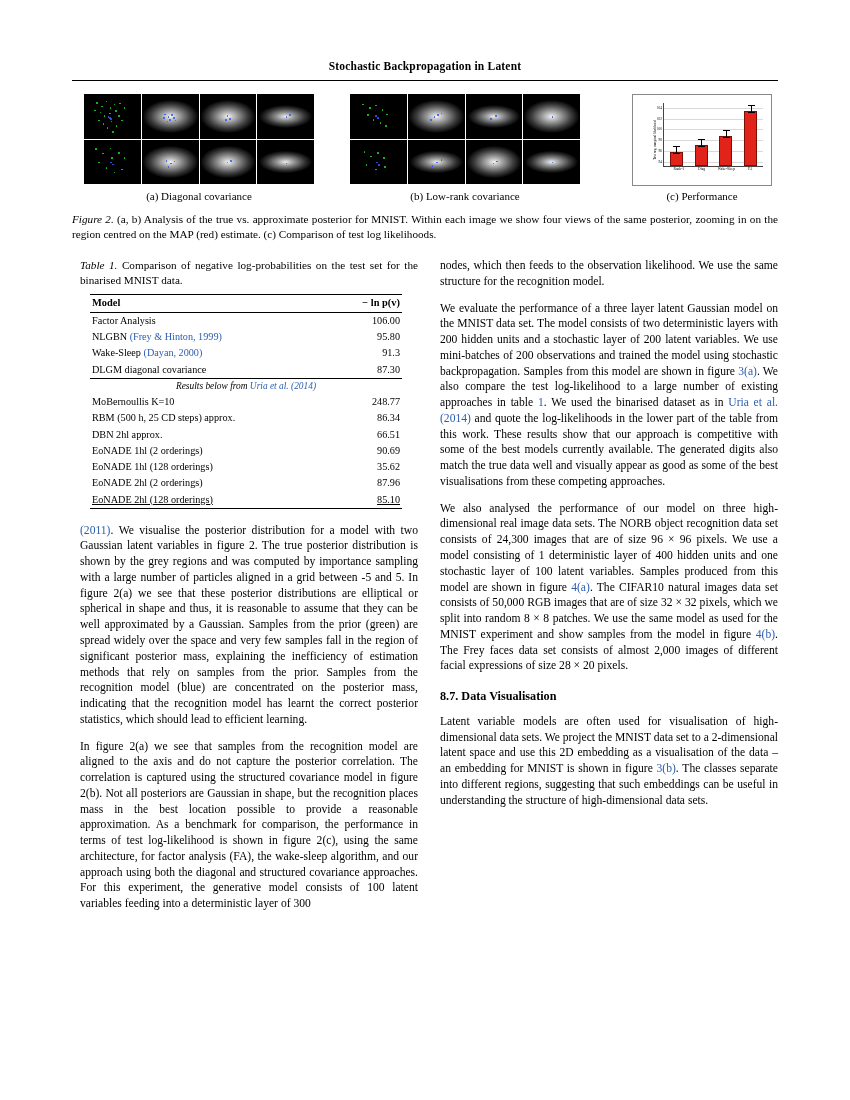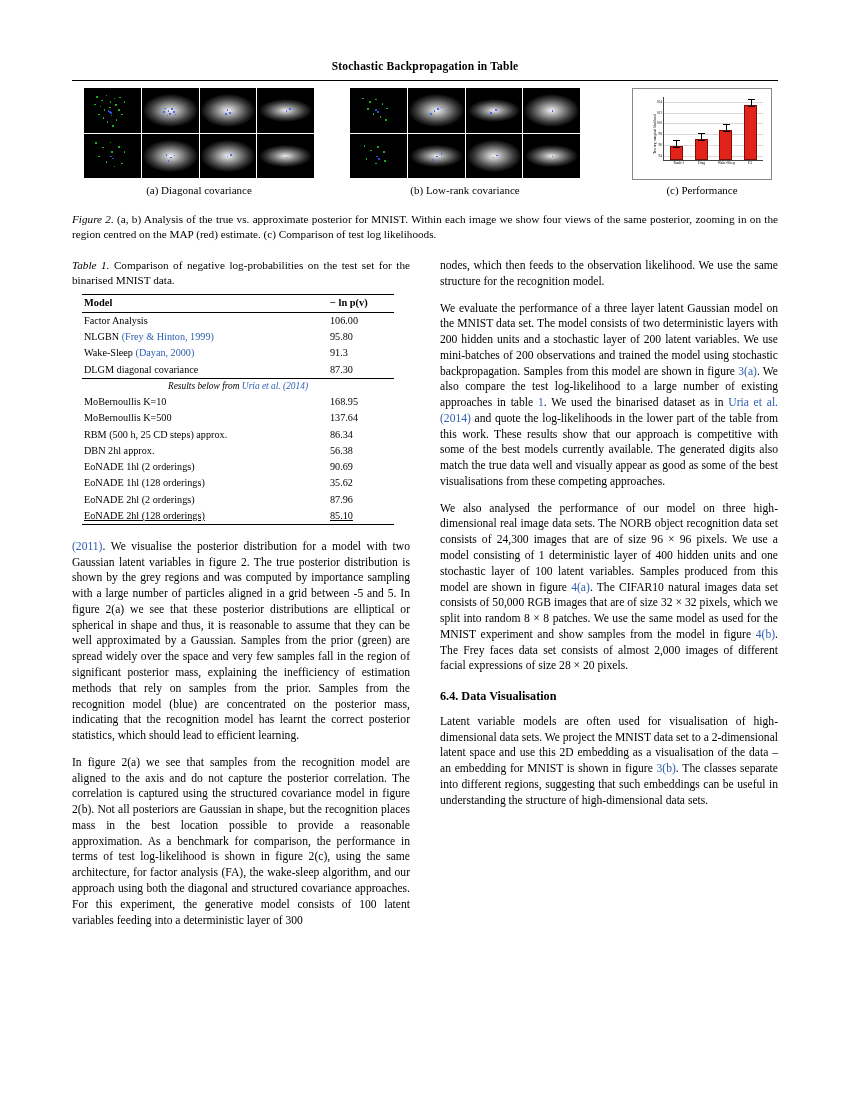--- a/index.html
+++ b/index.html
@@ -37,21 +37,21 @@
     top: 80px;
     width: 706px;
     height: 1px;
     background: #000;
   }
 
   
   .figure-block {
     position: absolute;
     left: 72px;
-    top: 88px;
+    top: 94px;
     width: 706px;
     height: 106px;
   }
   .panel-group {
     position: absolute;
     top: 0;
     display: grid;
     grid-template-columns: repeat(4, 1fr);
     grid-template-rows: repeat(2, 1fr);
     gap: 1px;
@@ -197,21 +197,21 @@
 
   
   .col {
     position: absolute;
     top: 258px;
     width: 338px;
     font-size: 11.6px;
     line-height: 1.36;
     text-align: justify;
   }
-  .col-left { left: 72px; }
+  .col-left { left: 80px; }
   .col-right { left: 440px; }
 
   .col p {
     margin: 0 0 11px 0;
     text-indent: 0;
   }
   .sec-head {
     font-size: 12.2px;
     font-weight: bold;
     margin: 14px 0 9px 0;
@@ -231,21 +231,21 @@
     width: 312px;
     margin: 0 0 14px 10px;
     font-size: 10.2px;
   }
   table.t1 th, table.t1 td {
     padding: 1.2px 2px;
     text-align: left;
     vertical-align: baseline;
   }
   table.t1 th.num, table.t1 td.num {
-    text-align: left;
+    text-align: right;
     width: 62px;
     white-space: nowrap;
   }
   table.t1 thead th {
     font-weight: bold;
     font-size: 10.4px;
   }
   .rule-top td, .rule-top th { border-top: 1.3px solid #000; }
   .rule-mid td, .rule-mid th { border-top: 0.8px solid #000; }
   .rule-bot td, .rule-bot th { border-bottom: 1.3px solid #000; text-decoration: underline; }
@@ -255,21 +255,21 @@
     font-size: 9.4px;
     padding-top: 3px;
     padding-bottom: 2px;
   }
 </style>
 </head>
 <body>
 
 <div class="page">
 
-  <div class="running-head">Stochastic Backpropagation in Table</div>
+  <div class="running-head">Stochastic Backpropagation in Latent</div>
   <div class="head-rule"></div>
 
   <div class="figure-block">
 
     <div class="panel-group pg-a">
       <div class="cell">
         <div class="dots">
           <i class="g" style="left:22%;top:18%"></i>
             <i class="g" style="left:30%;top:26%"></i>
             <i class="g" style="left:38%;top:15%"></i>
@@ -502,33 +502,29 @@
         </tr>
         <tr>
           <td>DLGM diagonal covariance</td>
           <td class="num">87.30</td>
         </tr>
         <tr class="sub-note rule-mid">
           <td colspan="2"><span>Results below from </span><span class="lnk">Uria et al. (2014)</span></td>
         </tr>
         <tr>
           <td>MoBernoullis K=10</td>
-          <td class="num">168.95</td>
-        </tr>
-        <tr>
-          <td>MoBernoullis K=500</td>
-          <td class="num">137.64</td>
+          <td class="num">248.77</td>
         </tr>
         <tr>
           <td>RBM (500 h, 25 CD steps) approx.</td>
           <td class="num">86.34</td>
         </tr>
         <tr>
           <td>DBN 2hl approx.</td>
-          <td class="num">56.38</td>
+          <td class="num">66.51</td>
         </tr>
         <tr>
           <td>EoNADE 1hl (2 orderings)</td>
           <td class="num">90.69</td>
         </tr>
         <tr>
           <td>EoNADE 1hl (128 orderings)</td>
           <td class="num">35.62</td>
         </tr>
         <tr>
@@ -551,20 +547,20 @@
 
 
     <p>
       <span>We evaluate the performance of a three layer latent Gaussian model on the MNIST data set. The model consists of two deterministic layers with 200 hidden units and a stochastic layer of 200 latent variables. We use mini-batches of 200 observations and trained the model using stochastic backpropagation. Samples from this model are shown in figure </span><span class="lnk">3(a)</span><span>. We also compare the test log-likelihood to a large number of existing approaches in table </span><span class="lnk">1</span><span>. We used the binarised dataset as in </span><span class="lnk">Uria et al. (2014)</span><span> and quote the log-likelihoods in the lower part of the table from this work. These results show that our approach is competitive with some of the best models currently available. The generated digits also match the true data well and visually appear as good as some of the best visualisations from these competing approaches.</span>
     </p>
 
     <p>
       <span>We also analysed the performance of our model on three high-dimensional real image data sets. The NORB object recognition data set consists of 24,300 images that are of size 96 × 96 pixels. We use a model consisting of 1 deterministic layer of 400 hidden units and one stochastic layer of 100 latent variables. Samples produced from this model are shown in figure </span><span class="lnk">4(a)</span><span>. The CIFAR10 natural images data set consists of 50,000 RGB images that are of size 32 × 32 pixels, which we split into random 8 × 8 patches. We use the same model as used for the MNIST experiment and show samples from the model in figure </span><span class="lnk">4(b)</span><span>. The Frey faces data set consists of almost 2,000 images of different facial expressions of size 28 × 20 pixels.</span>
     </p>
 
-    <div class="sec-head">6.4. Data Visualisation</div>
+    <div class="sec-head">8.7. Data Visualisation</div>
 
     <p>
       <span>Latent variable models are often used for visualisation of high-dimensional data sets. We project the MNIST data set to a 2-dimensional latent space and use this 2D embedding as a visualisation of the data – an embedding for MNIST is shown in figure </span><span class="lnk">3(b)</span><span>. The classes separate into different regions, suggesting that such embeddings can be useful in understanding the structure of high-dimensional data sets.</span>
     </p>
   </div>
 
 </div>
 
 </body></html>

